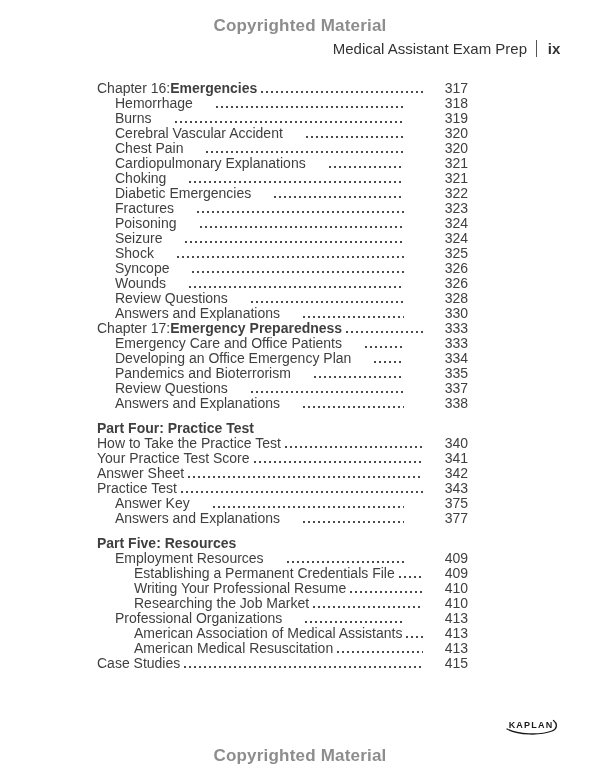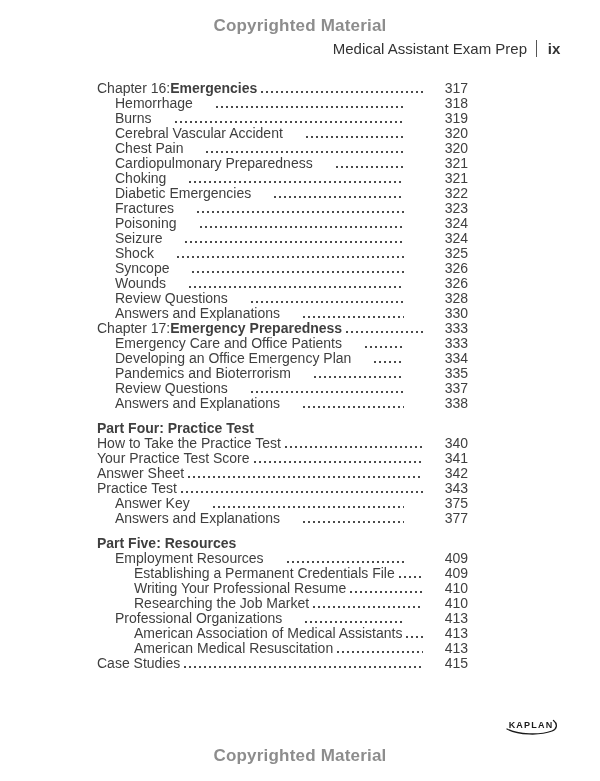--- a/index.html
+++ b/index.html
@@ -115,21 +115,21 @@
         <span class="">Cerebral Vascular Accident</span>
         <span class="leader"></span>
         <span class="pg">320</span>
       </div>
       <div class="toc-row indent1">
         <span class="">Chest Pain</span>
         <span class="leader"></span>
         <span class="pg">320</span>
       </div>
       <div class="toc-row indent1">
-        <span class="">Cardiopulmonary Preparedness</span>
+        <span class="">Cardiopulmonary Explanations</span>
         <span class="leader"></span>
         <span class="pg">321</span>
       </div>
       <div class="toc-row indent1">
         <span class="">Choking</span>
         <span class="leader"></span>
         <span class="pg">321</span>
       </div>
       <div class="toc-row indent1">
         <span class="">Diabetic Emergencies</span>

